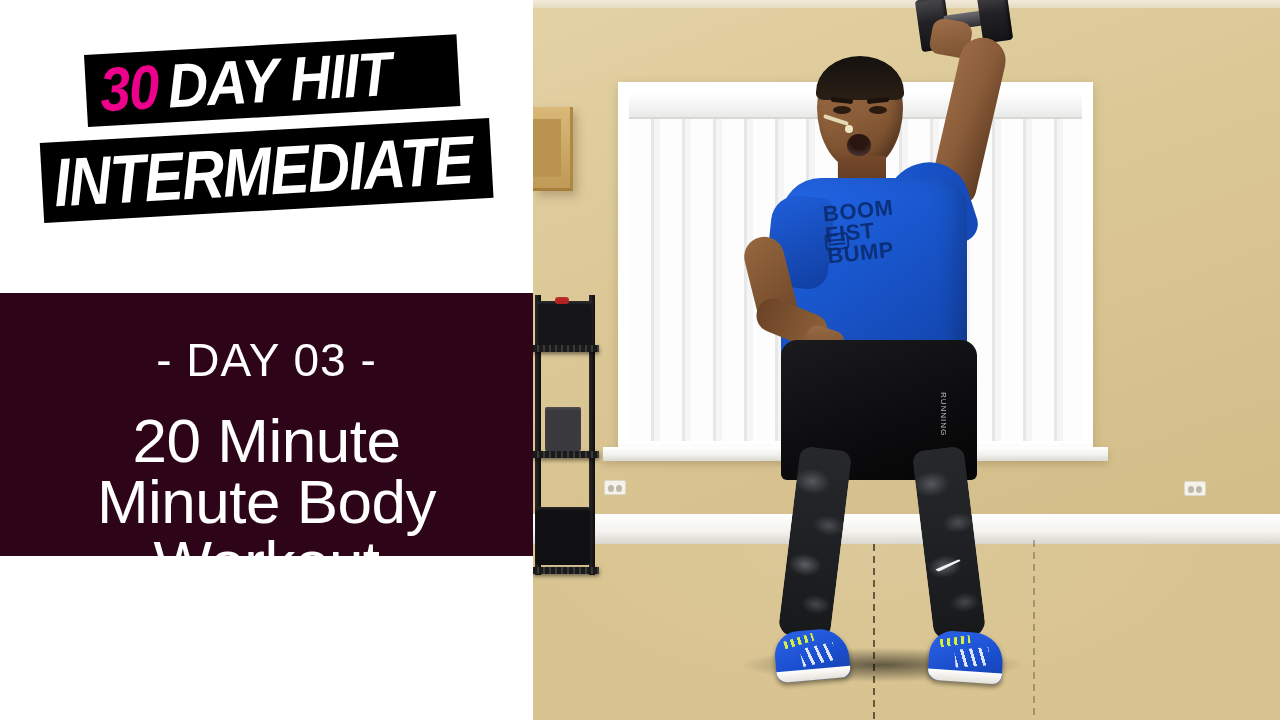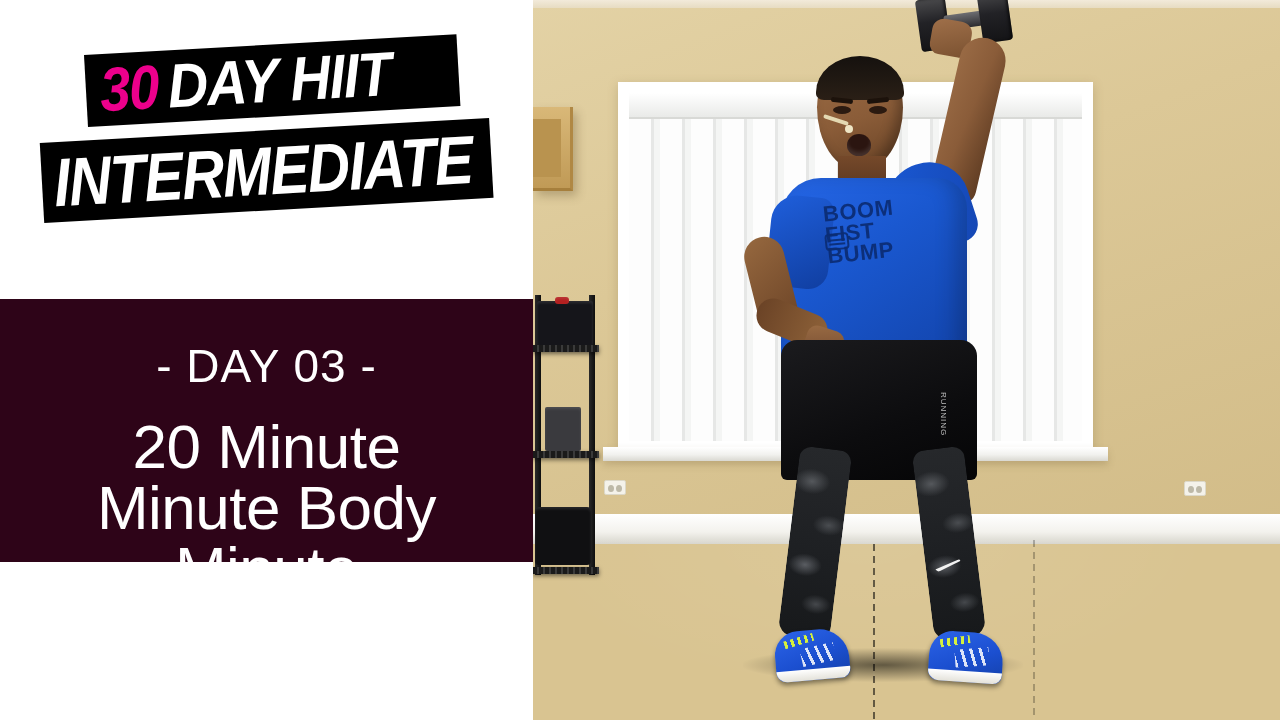--- a/index.html
+++ b/index.html
@@ -97,21 +97,21 @@
     color: #ffffff;
     font-size: 68px;
     transform: scaleX(0.86);
     transform-origin: left center;
   }
 
   
   #info-plate {
     position: absolute;
     left: 0;
-    top: 299px;
+    top: 293px;
     width: 533px;
     height: 263px;
     background: #2E0418;
     display: flex;
     flex-direction: column;
     align-items: center;
     justify-content: flex-start;
     padding-top: 44px;
   }
 
@@ -559,21 +559,21 @@
         <span class="logo-word" id="logo-intermediate">INTERMEDIATE</span>
       </div>
 
     </div>
 
     <div id="info-plate">
       <div id="day-label">- DAY 03 -</div>
       <div id="workout-title">
         <span class="tline">20 Minute</span>
         <span class="tline">Minute Body</span>
-        <span class="tline">Minute</span>
+        <span class="tline">Workout</span>
       </div>
     </div>
 
   </div>
 
   <div id="photo-panel">
 
     <div id="wall">
       <div id="ceiling-line"></div>
     </div>

